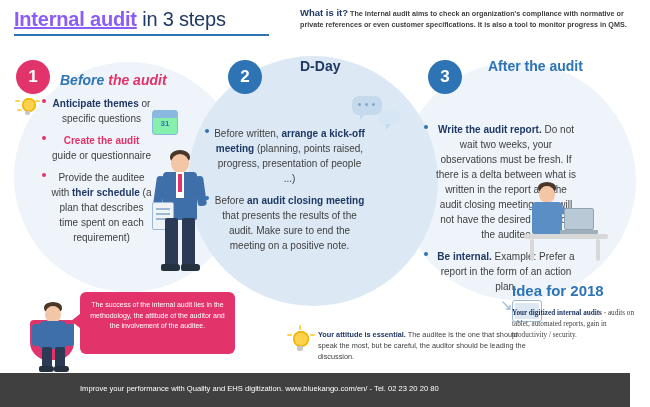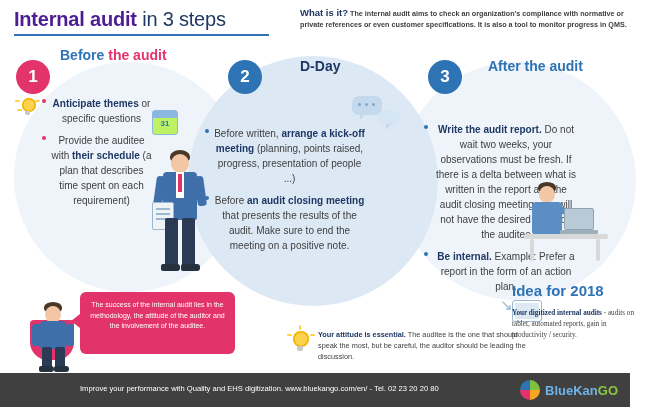--- a/index.html
+++ b/index.html
@@ -12,21 +12,21 @@
     overflow: hidden;
   }
   .stage { position:absolute; inset:0; }
 
   
   .title {
     position:absolute; left:14px; top:8px;
     font-size:20px; font-weight:bold; color:#1f3864;
     letter-spacing:-0.2px;
   }
-  .title .accent { color:#4c1d95; }
+  .title .accent { color:#8b5cf6;text-decoration:underline; }
   .title .light { font-weight:normal; color:#1f3864; }
   .title-rule {
     position:absolute; left:14px; top:34px; width:255px; height:2px;
     background:#2e74b5;
   }
   .whatis {
     position:absolute; left:300px; top:6px; width:340px;
     font-size:7.2px; color:#404040; line-height:1.45;font-weight:bold;
   }
   .whatis b { color:#1f3864; font-size:9.5px; }
@@ -45,21 +45,21 @@
     color:#fff; font-size:17px; font-weight:bold;
     display:flex; align-items:center; justify-content:center;
   }
   .b1 { left:16px;  top:60px;  background:#e2336b; }
   .b2 { left:228px; top:60px;  background:#2e74b5; }
   .b3 { left:428px; top:60px;  background:#2e74b5; }
 
   .steph {
     position:absolute; font-size:14px; font-weight:bold; color:#2e74b5;
   }
-  .sh1 { left:60px;  top:47px; }
+  .sh1 { left:60px;  top:72px;font-style:italic; }
   .sh1 .pink { color:#e2336b; }
   .sh2 { left:300px; top:58px; color:#1f3864; }
   .sh3 { left:488px; top:58px; }
 
   
   .blk { position:absolute; font-size:10px; color:#404040; line-height:1.5;text-align:center; }
   .blk b { color:#1f3864; }
 
   .bullet { position:relative; padding-left:9px; margin-bottom:7px; }
   .bullet:before {
@@ -134,21 +134,21 @@
   .ray { position:absolute; background:#ffd24d; border-radius:1px; }
 
   
   .bub { position:absolute; background:#c5d9ec; border-radius:7px; }
   .bub:after { content:""; position:absolute; bottom:-5px; left:8px;
      border-width:6px 5px 0 0; border-style:solid;
      border-color:#c5d9ec transparent transparent transparent; }
   .dot { position:absolute; width:3px; height:3px; border-radius:50%; background:#7fa8cd; top:7px; }
 
   
-  .cal { position:absolute; width:26px; height:25px; background:#bef264;
+  .cal { position:absolute; width:26px; height:25px; background:#86efac;
      border:1.5px solid #8bb8e0; border-radius:3px; }
   .cal .top { position:absolute; left:0; right:0; top:0; height:7px; background:#8bb8e0;
      border-radius:1px 1px 0 0; }
   .cal .num { position:absolute; left:0; right:0; top:8px; text-align:center;
      font-size:8px; color:#2e74b5; font-weight:bold; }
 
   
   .desk { position:absolute; background:#d8d8d8; border-radius:2px; }
   .laptop-screen { position:absolute; background:#b9c9d6; border:1.5px solid #8fa3b3; border-radius:2px; }
   .laptop-base { position:absolute; background:#9fb0bd; border-radius:1px; }
@@ -184,20 +184,23 @@
 
   <div class="badge b2">2</div>
   <div class="steph sh2">D-Day</div>
 
   <div class="badge b3">3</div>
   <div class="steph sh3">After the audit</div>
 
   <div class="blk col1">
     <div class="bullet pink">
       <b>Anticipate themes</b><span> or specific questions</span>
+    </div>
+    <div class="bullet pink">
+      <b class="pink" style="color:#e2336b">Create the audit</b><span> guide or questionnaire</span>
     </div>
     <div class="bullet pink">
       <span>Provide the </span><span>auditee with <b>their schedule</b> (a plan that describes time spent on each requirement)</span>
     </div>
   </div>
 
   <div class="blk col2">
     <div class="bullet">
       <span>Before written, </span><b>arrange a kick-off meeting</b><span> (planning, points raised, progress, presentation of people ...)</span>
     </div>
@@ -303,19 +306,15 @@
       <b>Your digitized internal audits</b><span> - audits on tablet, automated reports, gain in productivity / security.</span>
     </div>
   </div>
 
   <div class="footer">
     <div class="ftxt">
       <span>Improve your performance with Quality and EHS digitization.</span>
       <a href="#">www.bluekango.com/en/</a>
       <span>- Tel.  02 23 20 20 80</span>
     </div>
-    <div class="logo">
-      <div class="lmark"></div>
-      <div class="ltxt"><span class="blue">BlueKan</span><span class="green">GO</span></div>
-    </div>
   </div>
 
 </div>
 
 </body></html>

